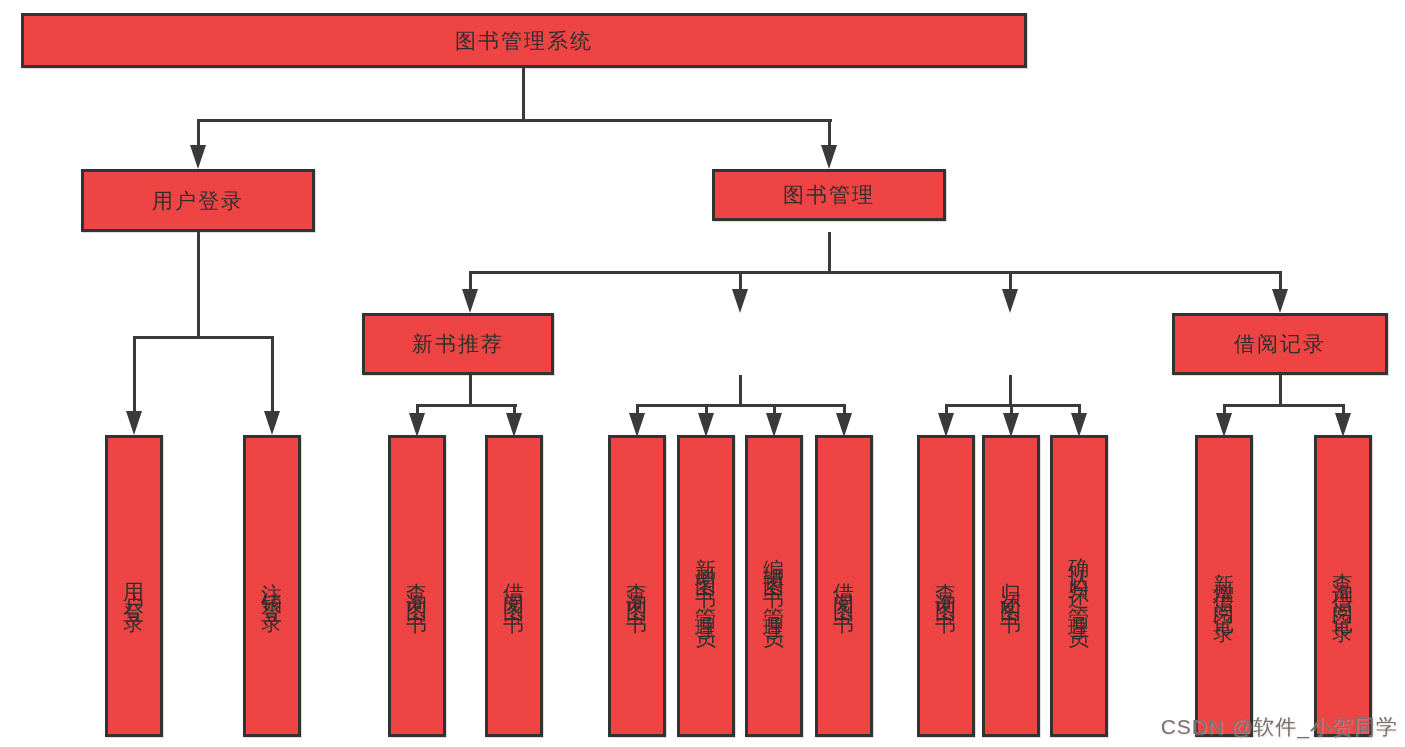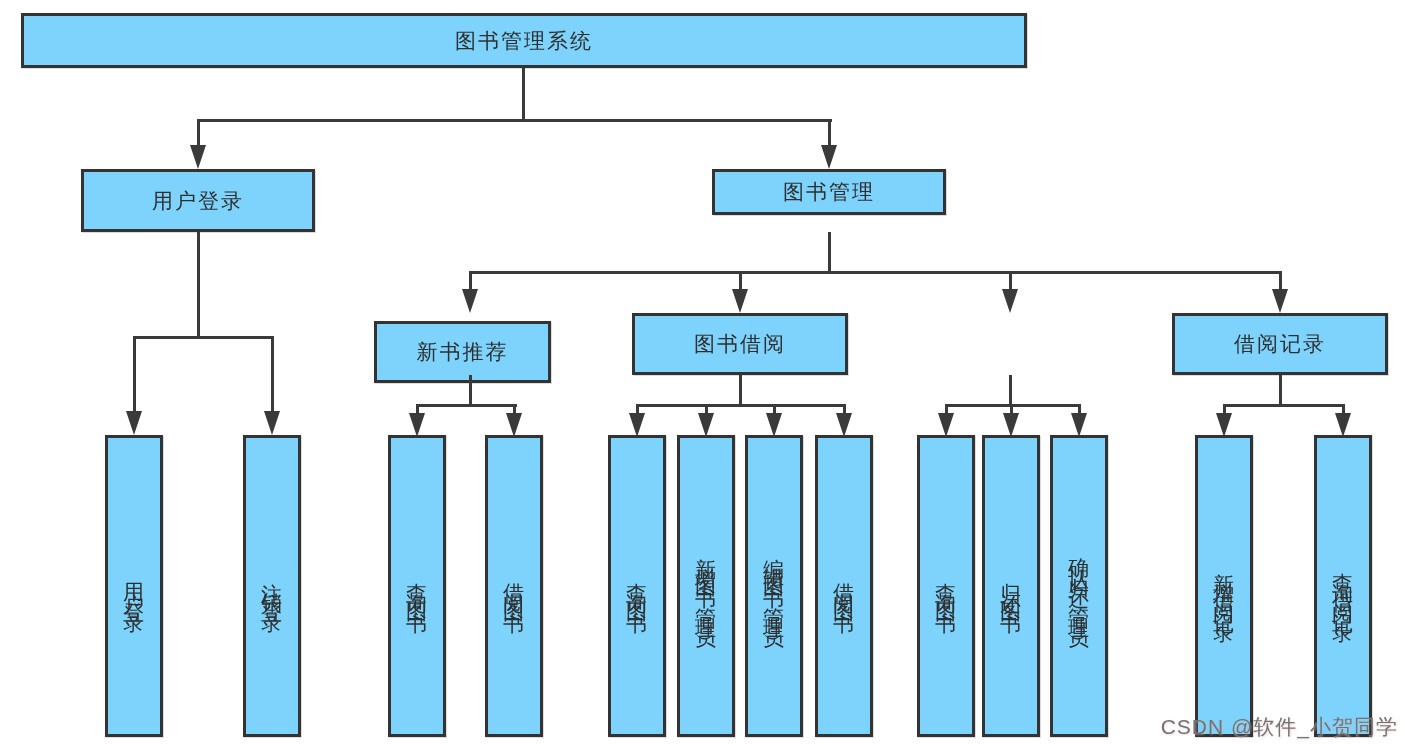--- a/index.html
+++ b/index.html
@@ -6,21 +6,21 @@
   #canvas{
     position:relative;
     width:1405px;height:747px;
     background:#ffffff;
     font-family:"Liberation Sans","DejaVu Sans",sans-serif;
     overflow:hidden;
   }
   .node{
     position:absolute;
     box-sizing:border-box;
-    background:#7dd3fc;
+    background:#ef4444;
     border:3px solid #333333;
     display:flex;
     align-items:center;
     justify-content:center;
     box-shadow:1px 1px 0 rgba(120,120,120,0.25);
   }
   .node .label{
     color:#2f2f2f;
     font-size:21px;
     letter-spacing:2px;
@@ -60,29 +60,26 @@
 
 <div id="canvas">
 
   <div class="node" style="left:21px;top:13px;width:1006px;height:55px;">
     <span class="label">图书管理系统</span>
   </div>
 
   <div class="node" style="left:81px;top:169px;width:234px;height:63px;">
     <span class="label">用户登录</span>
   </div>
-  <div class="node" style="left:712px;top:169px;width:234px;height:46px;">
+  <div class="node" style="left:712px;top:169px;width:234px;height:52px;">
     <span class="label">图书管理</span>
   </div>
 
-  <div class="node" style="left:374px;top:313px;width:177px;height:62px;margin-top:8px;">
+  <div class="node" style="left:362px;top:313px;width:192px;height:62px;">
     <span class="label">新书推荐</span>
-  </div>
-  <div class="node" style="left:632px;top:313px;width:216px;height:62px;">
-    <span class="label">图书借阅</span>
   </div>
   <div class="node" style="left:1172px;top:313px;width:216px;height:62px;">
     <span class="label">借阅记录</span>
   </div>
 
   <div class="node vnode" style="left:105px;">
     <span class="label">用户登录</span>
   </div>
   <div class="node vnode" style="left:243px;">
     <span class="label">注销登录</span>

